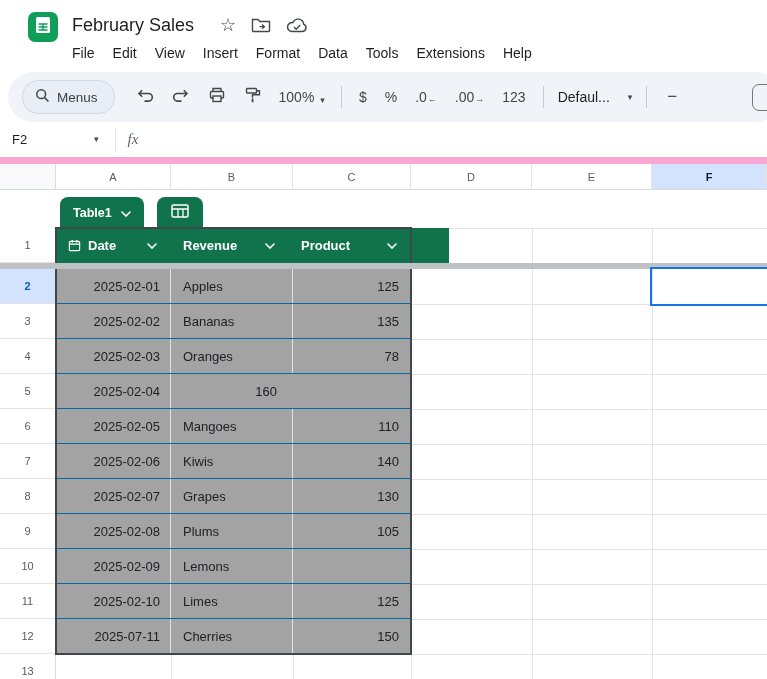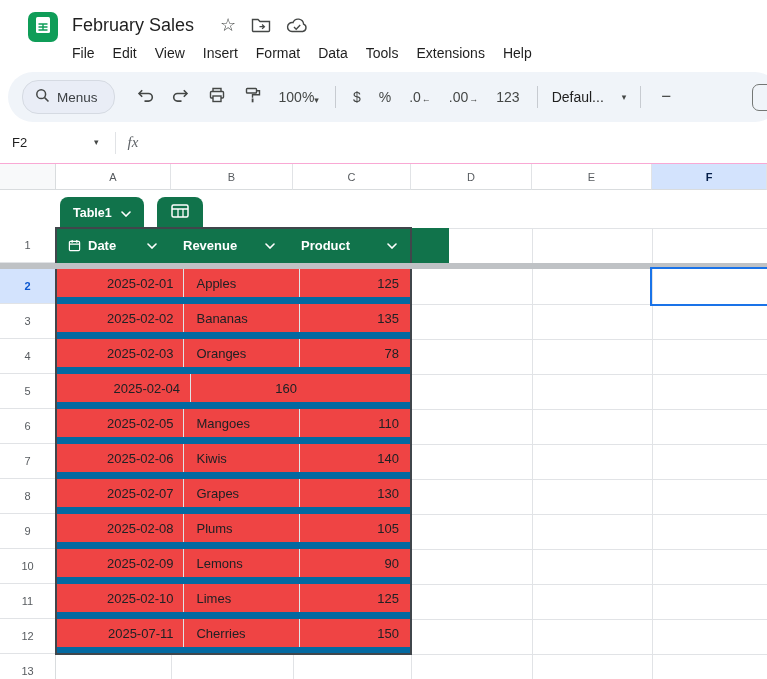--- a/index.html
+++ b/index.html
@@ -18,33 +18,33 @@
   .menu-item{font-size:14px;color:#1f1f1f;padding:4px 9px;border-radius:6px;white-space:nowrap;}
 
   
   .toolbar{position:absolute;left:8px;top:72px;width:772px;height:50px;background:#f0f4f9;
     border-radius:25px;display:flex;align-items:center;padding-left:14px;box-sizing:border-box;}
   .menus-pill{height:32px;border-radius:16px;background:#e9edf6;border:1px solid #d5dae2;
     display:flex;align-items:center;gap:7px;padding:0 16px 0 12px;margin-right:12px;
     font-size:13.5px;color:#3c4043;}
   .tb-icon{width:28px;height:28px;display:flex;align-items:center;justify-content:center;
     color:#444746;margin:0 4px;border-radius:50%;}
-  .zoom{display:flex;align-items:flex-end;font-size:14px;color:#444746;margin:0 8px;}
+  .zoom{display:flex;align-items:flex-end;gap:6px;font-size:14px;color:#444746;margin:0 8px;}
   .caret{font-size:9px;color:#444746;line-height:1;}
   .tb-divider{width:1px;height:22px;background:#c7cbd1;margin:0 8px;}
   .tb-text{font-size:14px;color:#444746;margin:0 9px;display:flex;align-items:baseline;white-space:nowrap;}
   .dec-sub{font-size:9px;margin-left:1px;}
   .font-select{display:flex;align-items:center;gap:18px;font-size:14px;color:#1f1f1f;margin:0 6px;}
   .minus-btn{font-size:17px;color:#444746;margin:0 12px;}
   .fontsize-box{position:absolute;left:744px;top:12px;width:40px;height:25px;
     border:1.5px solid #747775;border-radius:7px;background:transparent;}
 
   
   .formula-bar{position:absolute;left:0;top:122px;width:100%;height:42px;background:#fff;
-    border-bottom:1px solid #f9a8d4;display:flex;align-items:center;box-sizing:border-box;}
+    border-bottom:7px solid #f9a8d4;display:flex;align-items:center;box-sizing:border-box;}
   .cell-ref{font-size:13px;color:#1f1f1f;margin-left:12px;width:82px;}
   .fb-divider{width:1px;height:22px;background:#e1e3e6;margin-left:16px;margin-right:12px;}
   .fx{font-style:italic;font-family:"Liberation Serif",serif;color:#5f6368;font-size:15px;}
 
   
   .grid{position:absolute;left:0;top:164px;width:767px;height:515px;overflow:hidden;background:#fff;}
   .corner{position:absolute;left:0;top:0;width:56px;height:26px;background:#f8f9fa;
     border-right:1px solid #d9dcde;border-bottom:1px solid #d9dcde;box-sizing:border-box;z-index:2;}
   .col-hdr{position:absolute;top:0;height:26px;display:flex;align-items:center;justify-content:center;
     font-size:11px;color:#575b5f;background:#fff;border-right:1px solid #e1e3e6;
@@ -64,21 +64,21 @@
     border-radius:8px 8px 0 0;display:flex;align-items:center;justify-content:center;z-index:3;}
 
   .table-header{position:absolute;left:56px;top:64px;width:393px;height:35px;background:#11734b;
     display:flex;z-index:2;}
   .th-cell{display:flex;align-items:center;color:#fff;font-size:13px;font-weight:600;
     box-sizing:border-box;padding:0 12px;}
   .th-ic{display:flex;align-items:center;margin-right:7px;}
   .th-chev{display:flex;align-items:center;margin-left:auto;margin-right:2px;}
 
   .t-rows{position:absolute;left:56px;top:105px;width:355px;z-index:2;}
-  .t-row{display:flex;height:35px;box-sizing:border-box;background:#ef4444;border-bottom:7px solid #0369a1;padding-left:20px;}
+  .t-row{display:flex;height:35px;box-sizing:border-box;background:#a3a3a3;border-bottom:1px solid #0369a1;}
   .td{box-sizing:border-box;font-size:13px;color:#202124;display:flex;align-items:center;height:100%;}
   .td-date{width:115px;justify-content:flex-end;padding-right:10px;border-right:1px solid #e0e3e6;}
   .td-product{width:122px;padding-left:12px;border-right:1px solid #e0e3e6;}
   .td-revenue{width:118px;justify-content:flex-end;padding-right:12px;}
 
   .table-outline{position:absolute;left:55px;top:63px;width:357px;height:428px;
     border:2px solid #40464b;box-sizing:border-box;pointer-events:none;z-index:4;}
   .frozen-band{position:absolute;left:0;top:99px;width:767px;height:6px;background:#bfc2c5;z-index:5;}
   .selection{position:absolute;left:650px;top:103px;width:120px;height:39px;
     border:2px solid #1a73e8;box-sizing:border-box;background:transparent;z-index:6;pointer-events:none;}
@@ -291,21 +291,20 @@
           <div class="td td-revenue">130</div>
         </div>
         <div class="t-row">
           <div class="td td-date">2025-02-08</div>
           <div class="td td-product">Plums</div>
           <div class="td td-revenue">105</div>
         </div>
         <div class="t-row">
           <div class="td td-date">2025-02-09</div>
           <div class="td td-product">Lemons</div>
-          <div class="td td-revenue">90</div>
         </div>
         <div class="t-row">
           <div class="td td-date">2025-02-10</div>
           <div class="td td-product">Limes</div>
           <div class="td td-revenue">125</div>
         </div>
         <div class="t-row">
           <div class="td td-date">2025-07-11</div>
           <div class="td td-product">Cherries</div>
           <div class="td td-revenue">150</div>

